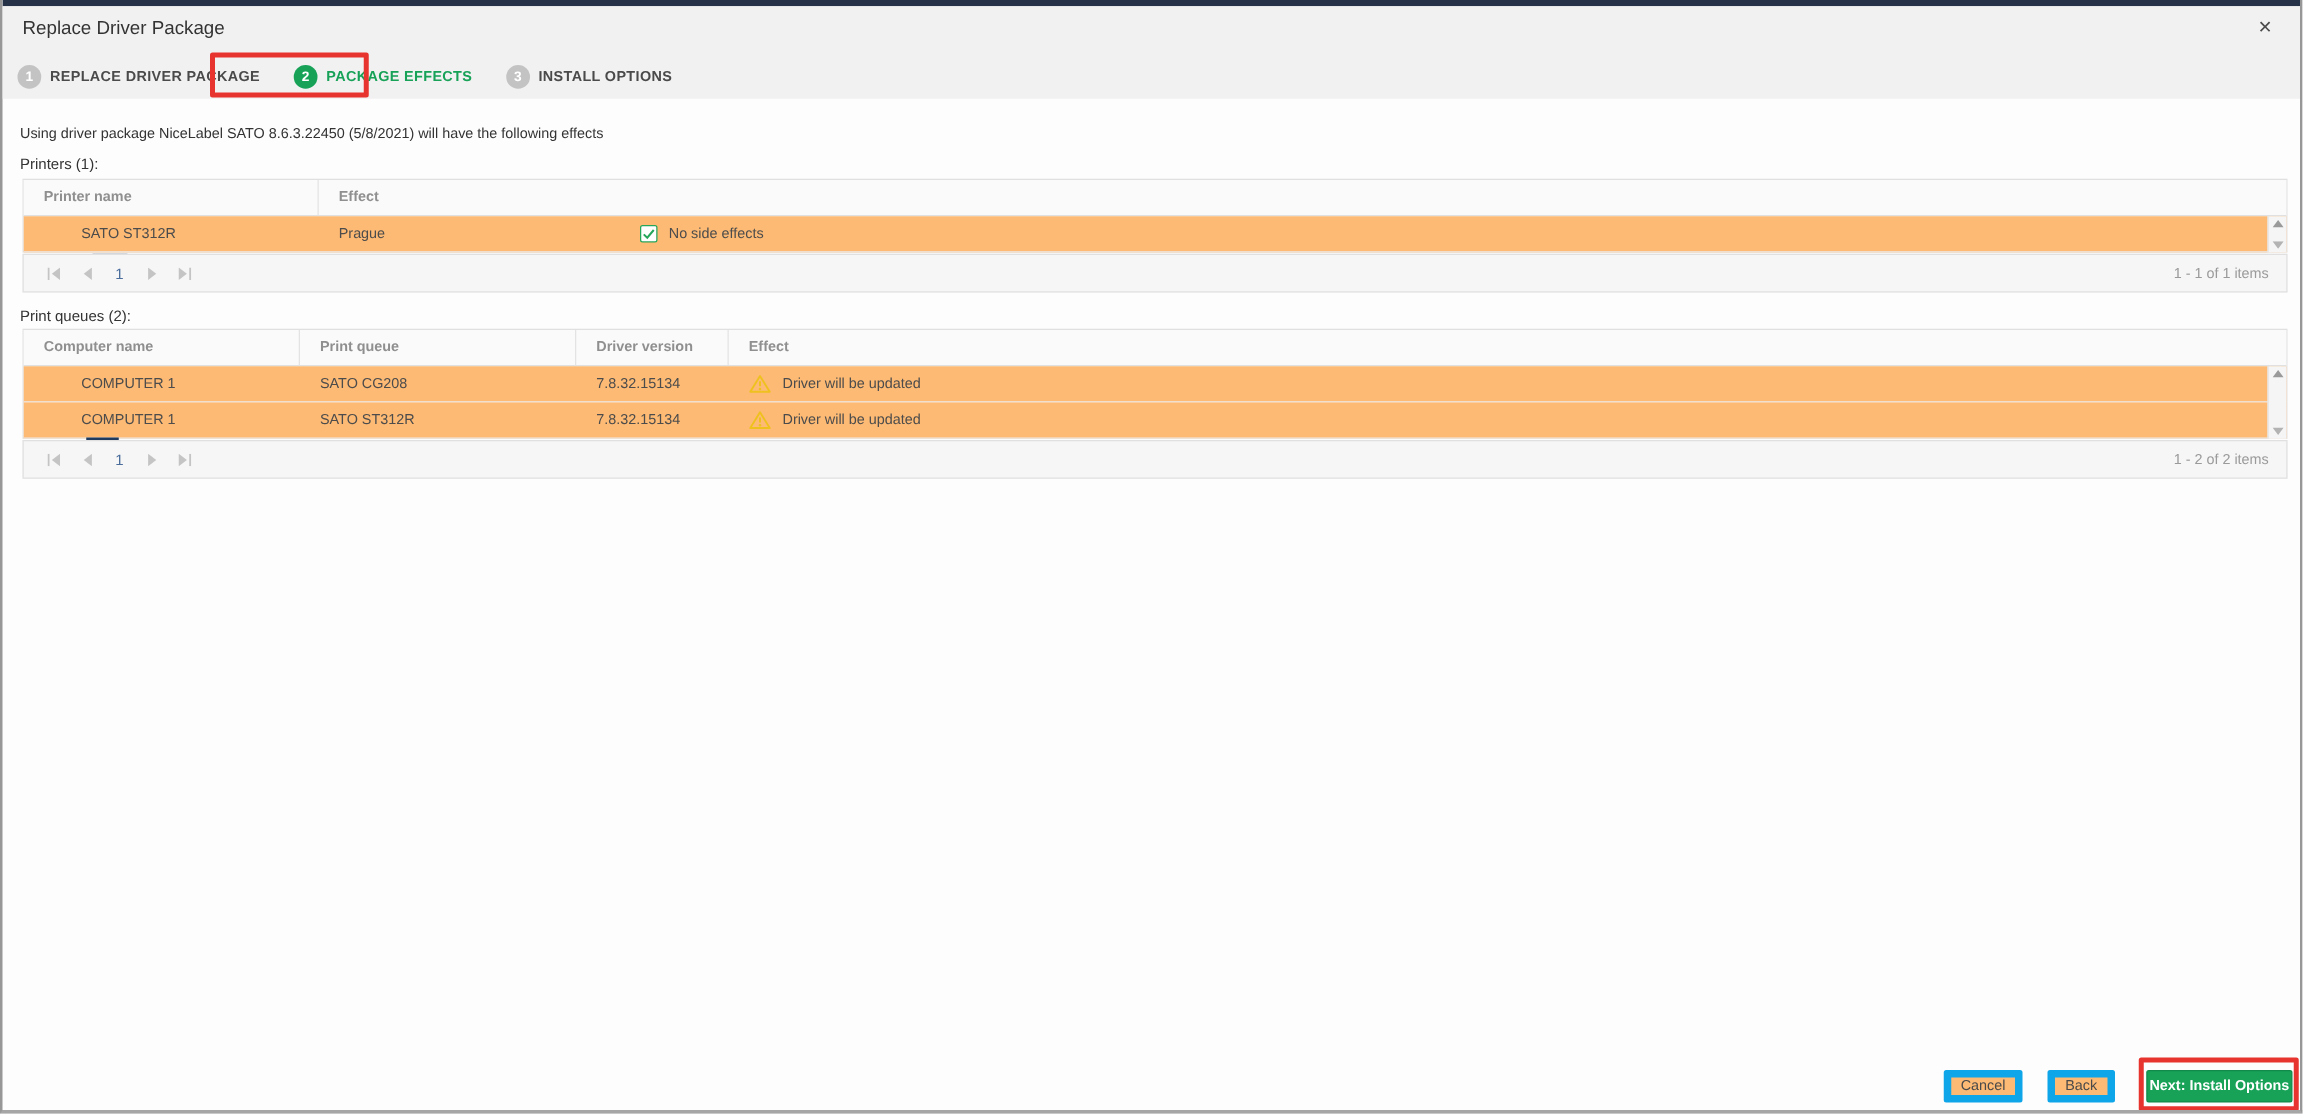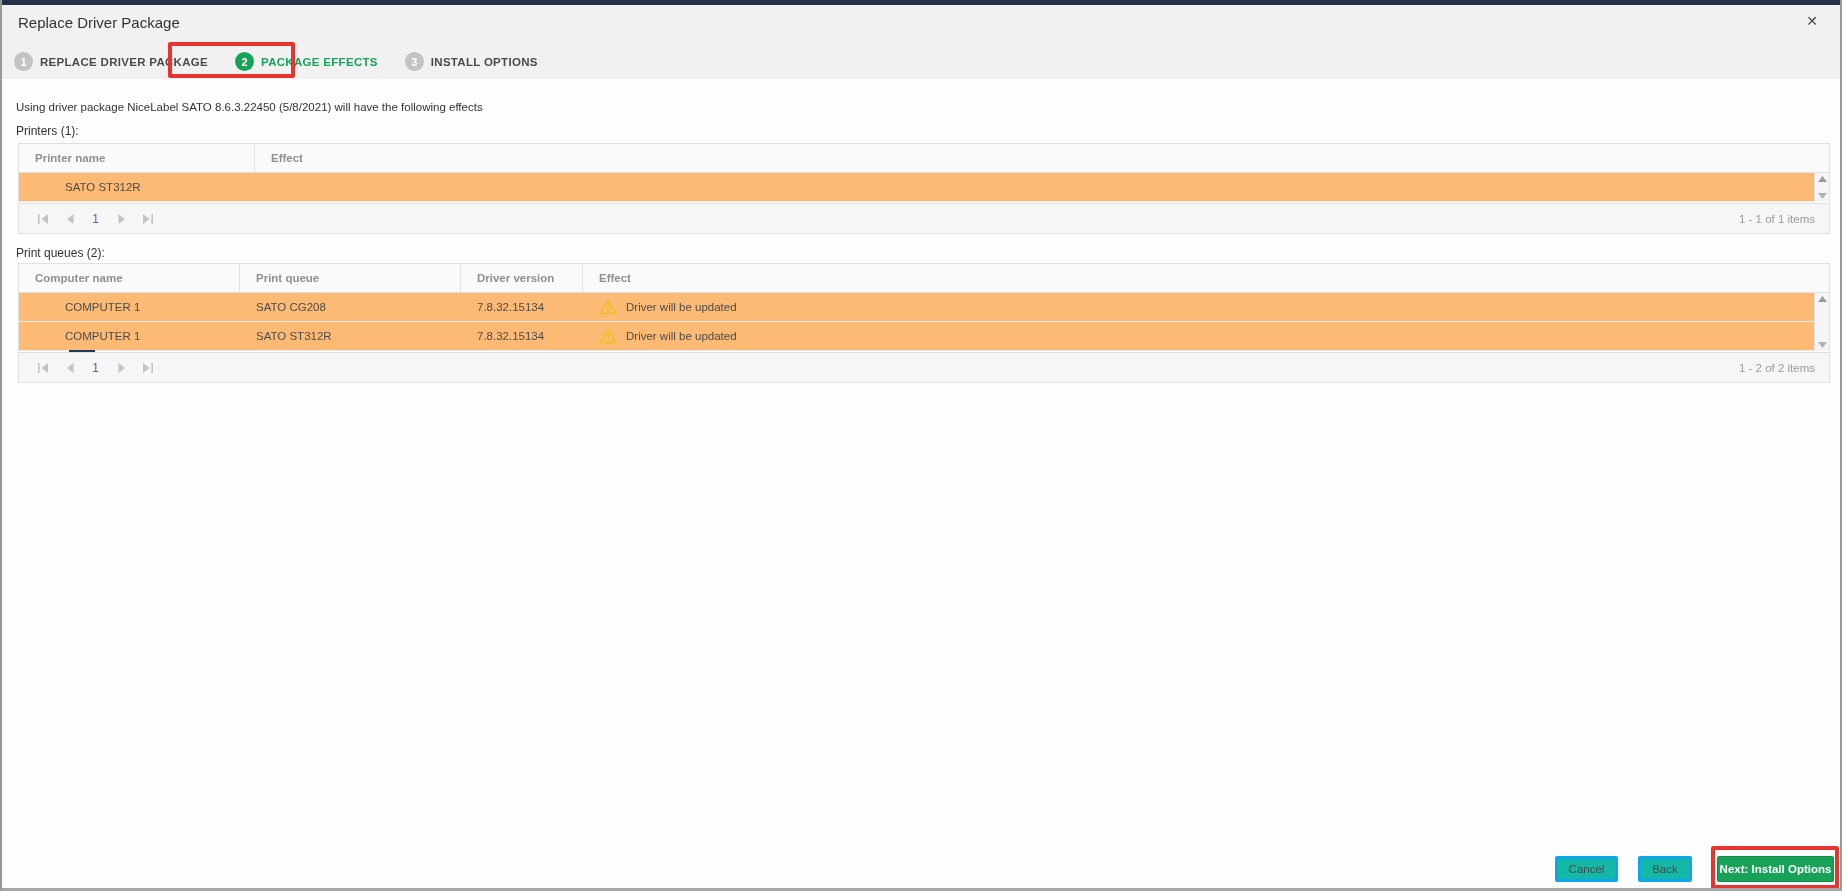--- a/index.html
+++ b/index.html
@@ -81,21 +81,21 @@
   .pg-btn { width:13px; height:13px; display:flex; align-items:center; justify-content:center; cursor:pointer; }
   .pg-num { font-size:12px; color:#4a6d9c; width:13px; text-align:center; cursor:pointer; }
   .pager-summary { margin-left:auto; padding-right:14px; font-size:11.5px; color:#9a9a9a; }
 
   .focus-dash { position:absolute; height:2px; background:#1f3a5f; }
   .dash1 { left:72px; top:203px; width:28px; }
   .dash2 { left:67px; top:350px; width:26px; }
 
   
   .btn { position:absolute; top:856px; height:26px; font-size:11.5px; color:#4a4a4a;
-         background:#14b8a6; border:3px solid #0ea5e9; border-radius:2px; cursor:pointer;
+         background:#fdba74; border:6px solid #0ea5e9; border-radius:2px; cursor:pointer;
          display:flex; align-items:center; justify-content:center;
          font-family:"Liberation Sans", sans-serif; }
   .btn-cancel { left:1553px; width:63px; }
   .btn-back   { left:1636px; width:54px; }
   .btn-next   { left:1715px; width:117px; background:#17a258; border:1px solid #128a4a;
                 color:#fff; font-weight:bold;text-align:center; }
 </style>
 </head>
 <body>
 
@@ -127,20 +127,29 @@
 
   <div class="section-label lbl-printers">Printers (1):</div>
   <div class="grid grid-printers">
     <div class="grid-head">
       <div class="gh-cell p-c1">Printer name</div>
       <div class="gh-cell p-c3">Effect</div>
     </div>
     <div class="grid-body">
       <div class="grid-row">
         <div class="g-cell first p-c1">SATO ST312R</div>
+        <div class="g-cell p-c2">Prague</div>
+        <div class="g-cell p-c3 effect-cell">
+          <span class="checkbox-ok">
+            <svg width="10" height="9" viewBox="0 0 10 9">
+                <path d="M1 4.5 L3.8 7.2 L9 1" fill="none" stroke="#26a65b" stroke-width="1.6"></path>
+              </svg>
+          </span>
+          <span>No side effects</span>
+        </div>
       </div>
       <div class="vscroll">
         <svg width="9" height="6" viewBox="0 0 9 6">
             <path d="M4.5 0 L9 6 L0 6 Z" fill="#9a9a9a"></path>
           </svg>
         <svg width="9" height="6" viewBox="0 0 9 6">
             <path d="M0 0 L9 0 L4.5 6 Z" fill="#b3b3b3"></path>
           </svg>
       </div>
     </div>

